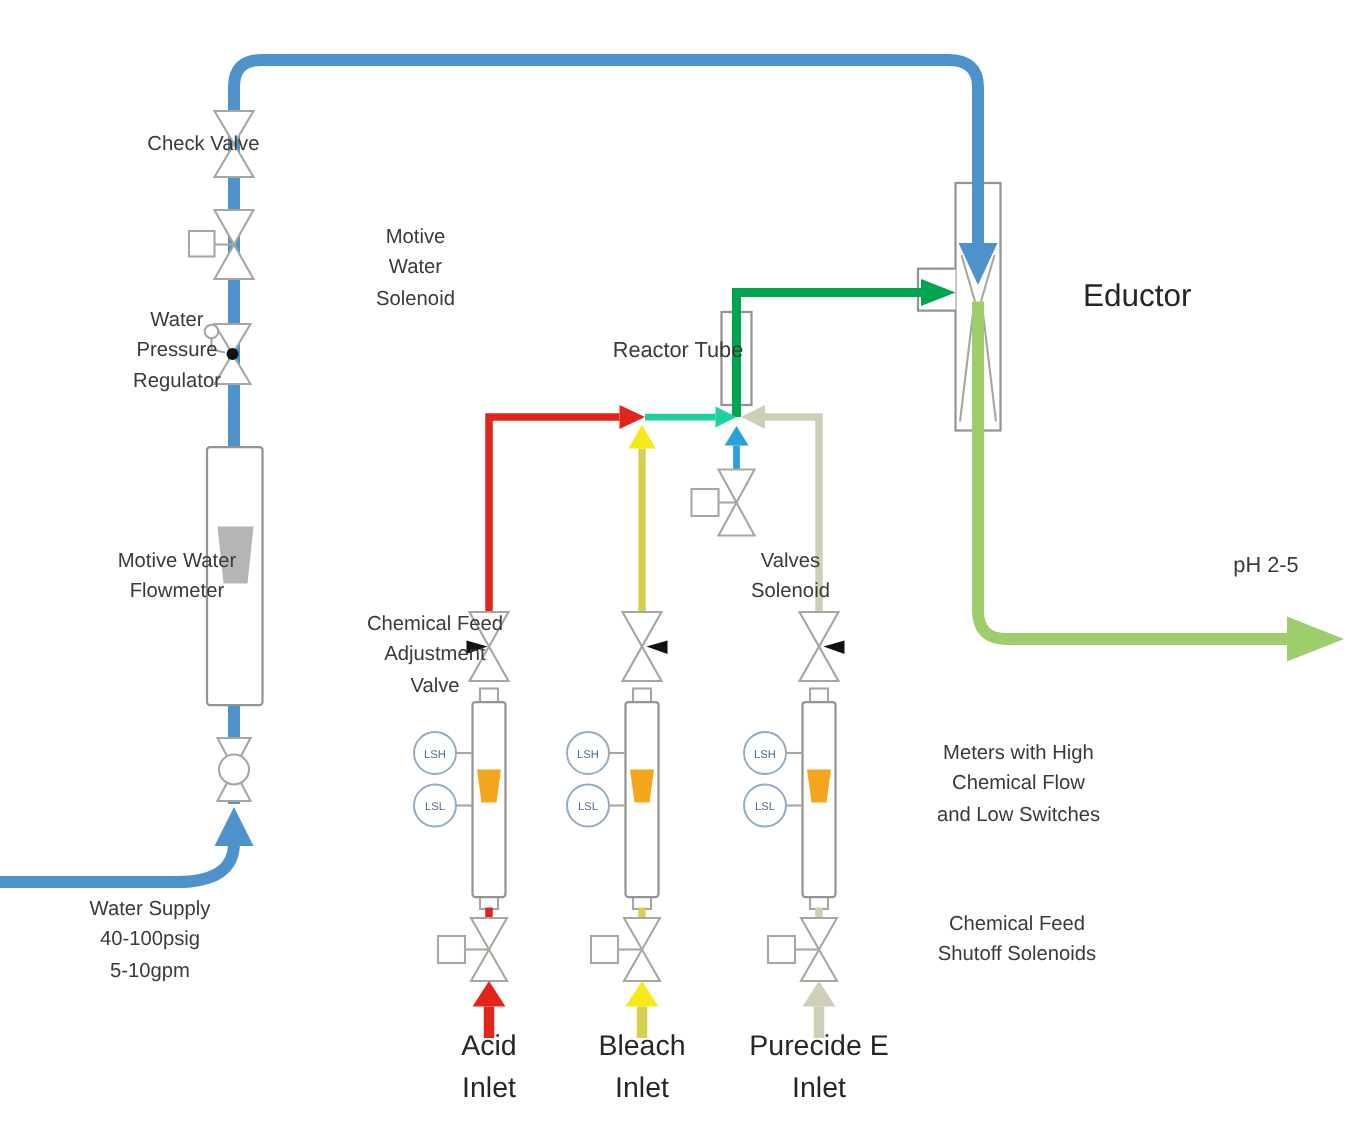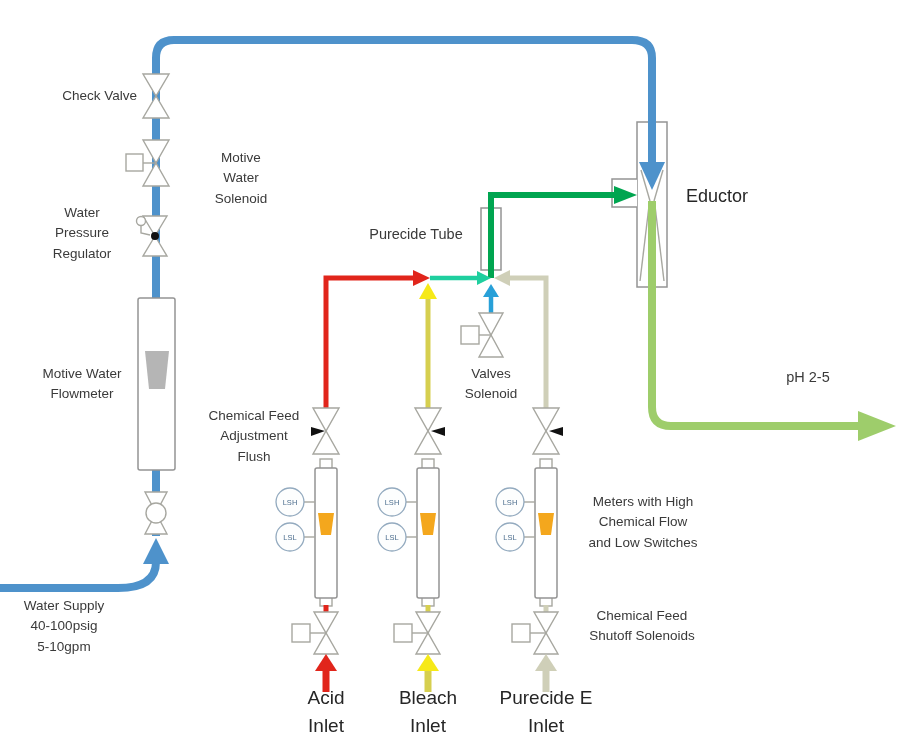--- a/index.html
+++ b/index.html
@@ -6,23 +6,23 @@
     --pipe-blue:#4e92cb; --flush-blue:#28a0d8; --teal:#1fcf9f; --green:#00a550;
     --light-green:#9ecd6b; --red:#e1251b; --yellow:#d6cf4f; --yellow-bright:#f6e918;
     --tan:#cfcfb8; --float-orange:#f4a71d; --float-gray:#b5b5b5;
     --valve-gray:#a7a7a0; --vessel-gray:#949494; --inst-stroke:#93aabf;
     --inst-text:#4d6e8e; --text:#3a3a3a; --text-dark:#262626; --bg:#ffffff;
   }
   html,body{margin:0;padding:0;}
   body{background:#e8e8e8;font-family:"Liberation Sans",sans-serif;}
   .canvas{position:relative;width:900px;height:748px;background:var(--bg);overflow:hidden;}
   svg{position:absolute;left:0;top:0;}
-  .lbl{position:absolute;font-size:13.5px;line-height:1.5;color:var(--text);text-align:center;}
+  .lbl{position:absolute;font-size:13.5px;line-height:1.5;color:var(--text);text-align:center;margin-left:36px;}
   .lbl.right{text-align:right;}
-  .lbl.big{font-size:18px;line-height:1.45;color:var(--text-dark);}
+  .lbl.big{font-size:21px;line-height:1.45;color:var(--text-dark);}
   .lbl.med{font-size:14.5px;}
   .inlet-label{position:absolute;font-size:19px;line-height:28px;color:var(--text-dark);text-align:center;}
   .inst-text{font-size:7.5px;fill:var(--inst-text);font-family:"Liberation Sans",sans-serif;}
   .vessel{fill:#fff;stroke:var(--vessel-gray);stroke-width:1.5;}
   .vsym{fill:#fff;stroke:var(--valve-gray);stroke-width:1.4;}
   .thin{stroke:var(--valve-gray);stroke-width:1.4;fill:none;}
 </style>
 </head>
 <body>
 
@@ -230,25 +230,25 @@
 
 <div class="lbl" style="left:4px;top:596px;width:120px;">
   <div>Water Supply</div>
   <div>40-100psig</div>
   <div>5-10gpm</div>
 </div>
 
 <div class="lbl" style="left:198px;top:406px;width:112px;">
   <div>Chemical Feed</div>
   <div>Adjustment</div>
-  <div>Flush</div>
+  <div>Valve</div>
 </div>
 
 <div class="lbl med" style="left:358px;top:224px;width:116px;">
-  <div>Purecide Tube</div>
+  <div>Reactor Tube</div>
 </div>
 
 <div class="lbl" style="left:454px;top:364px;width:74px;">
   <div>Valves</div>
   <div>Solenoid</div>
 </div>
 
 <div class="lbl big" style="left:686px;top:183px;width:92px;text-align:left;">
   <div>Eductor</div>
 </div>

